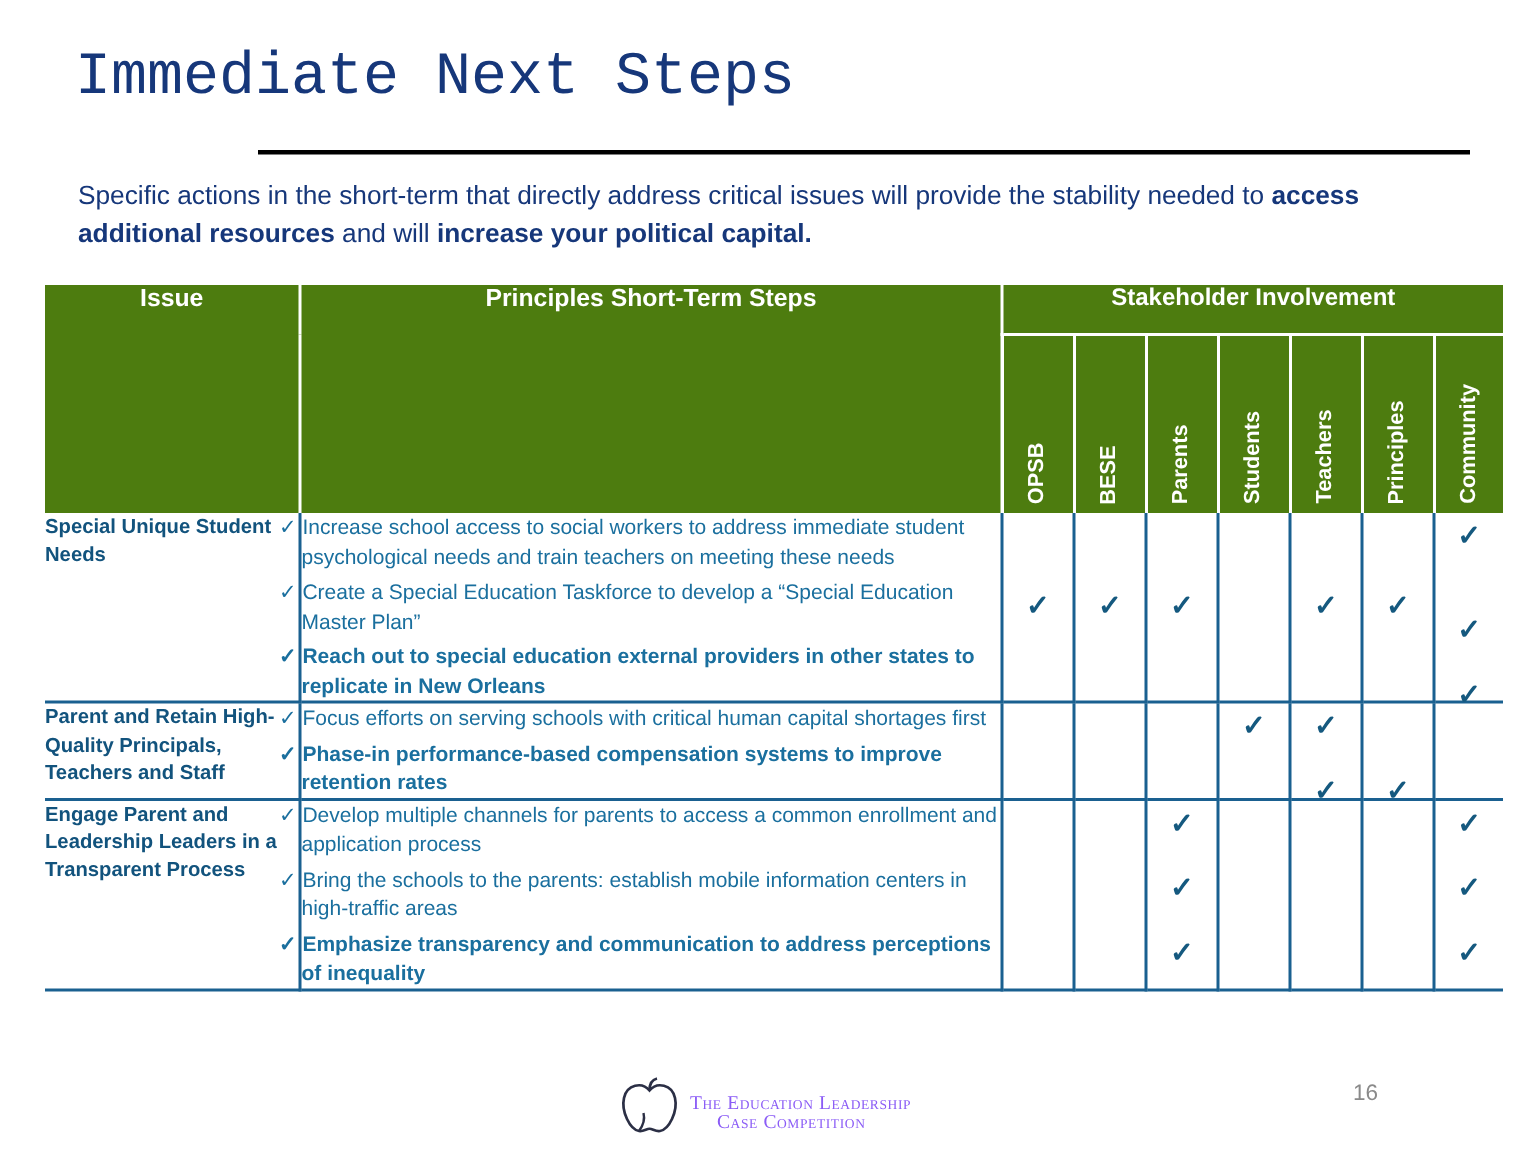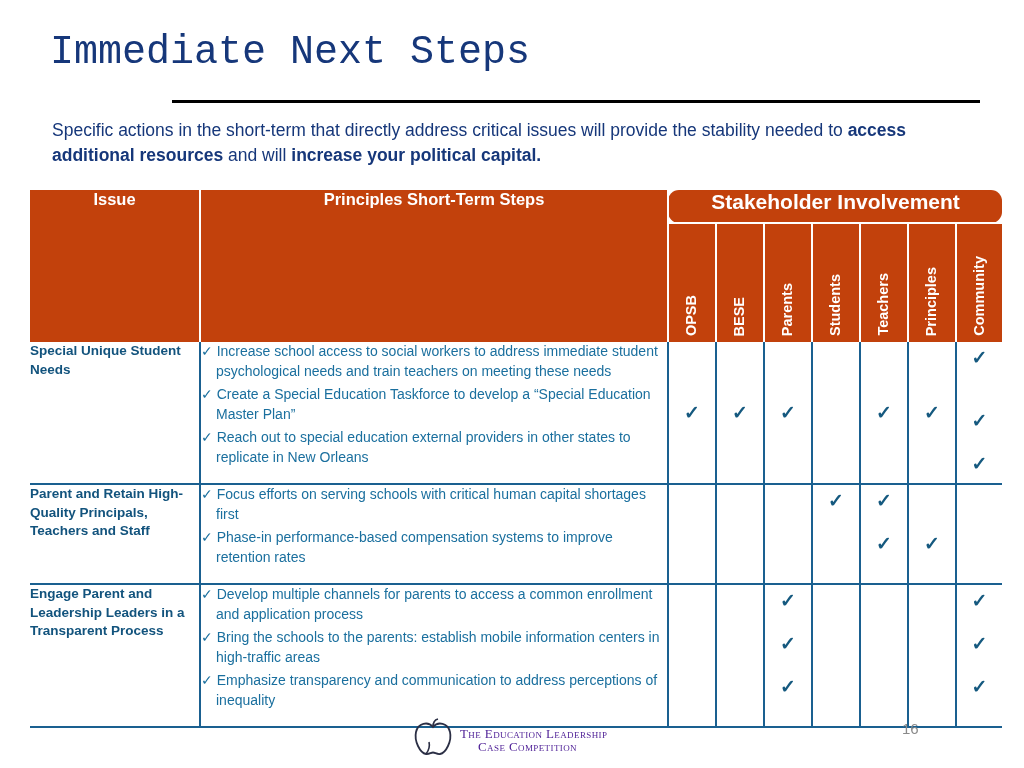--- a/index.html
+++ b/index.html
@@ -56,39 +56,38 @@
     border-collapse: collapse;
     table-layout: fixed;
   }
   #steps-table td, #steps-table th {
     padding: 0;
     margin: 0;
     vertical-align: top;
   }
 
   .hdr {
-    background: #c2410c;
+    background: #4d7c0f;
     color: #ffffff;
     font-weight: bold;
     text-align: center;
     border-right: 2px solid #ffffff;
     border-bottom: 2px solid #ffffff;
   }
   .hdr.last { border-right: none; }
   .hdr-issue, .hdr-steps {
     font-size: 16.5px;
     vertical-align: middle;
     height: 152px;
     border-bottom: none;
   }
   .hdr-group {
-    font-size: 21px;
+    font-size: 16px;
     height: 32px;
     vertical-align: middle;
-    border-radius: 11px;
   }
   .hdr-stake {
     height: 118px;
     vertical-align: bottom;
     position: relative;
     border-bottom: none;
   }
   .rot-wrap {
     position: absolute;
     left: 0; right: 0; bottom: 6px;
@@ -126,23 +125,22 @@
   }
   .steps-cell {
     padding: 6px 10px 8px 8px;
     font-size: 14px;
     line-height: 19.5px;
     color: #1a6f9e;
   }
   .bullet {
     margin: 0 0 4px 0;
     text-indent: -15px;
-    padding-left: 15px;
-  }
-  .bullet:last-child { margin-bottom: 16px; }
+  }
+  .bullet:last-child { margin-bottom: 0; font-weight: bold; }
   .chk { color: #1a6f9e; }
 
   .mark-cell {
     border-right: 2px solid #1a6090;
     border-bottom: 2px solid #1a6090;
     text-align: center;
     color: #15597f;
     font-size: 19px;
     font-weight: bold;
     padding: 0;
@@ -158,21 +156,21 @@
   #footer-logo {
     position: absolute;
     left: 412px;
     top: 718px;
     display: flex;
     align-items: center;
   }
   #logo-text {
     margin-left: 6px;
     font-family: "Liberation Serif", serif;
-    color: #4c1d95;
+    color: #8b5cf6;
     line-height: 13px;
   }
   #logo-line1 { font-size: 13px; font-variant: small-caps; letter-spacing: 0.4px; }
   #logo-line2 { font-size: 13px; font-variant: small-caps; letter-spacing: 0.4px; margin-left: 18px; }
   #page-number {
     position: absolute;
     left: 902px;
     top: 720px;
     font-size: 15px;
     color: #8a8a8a;

